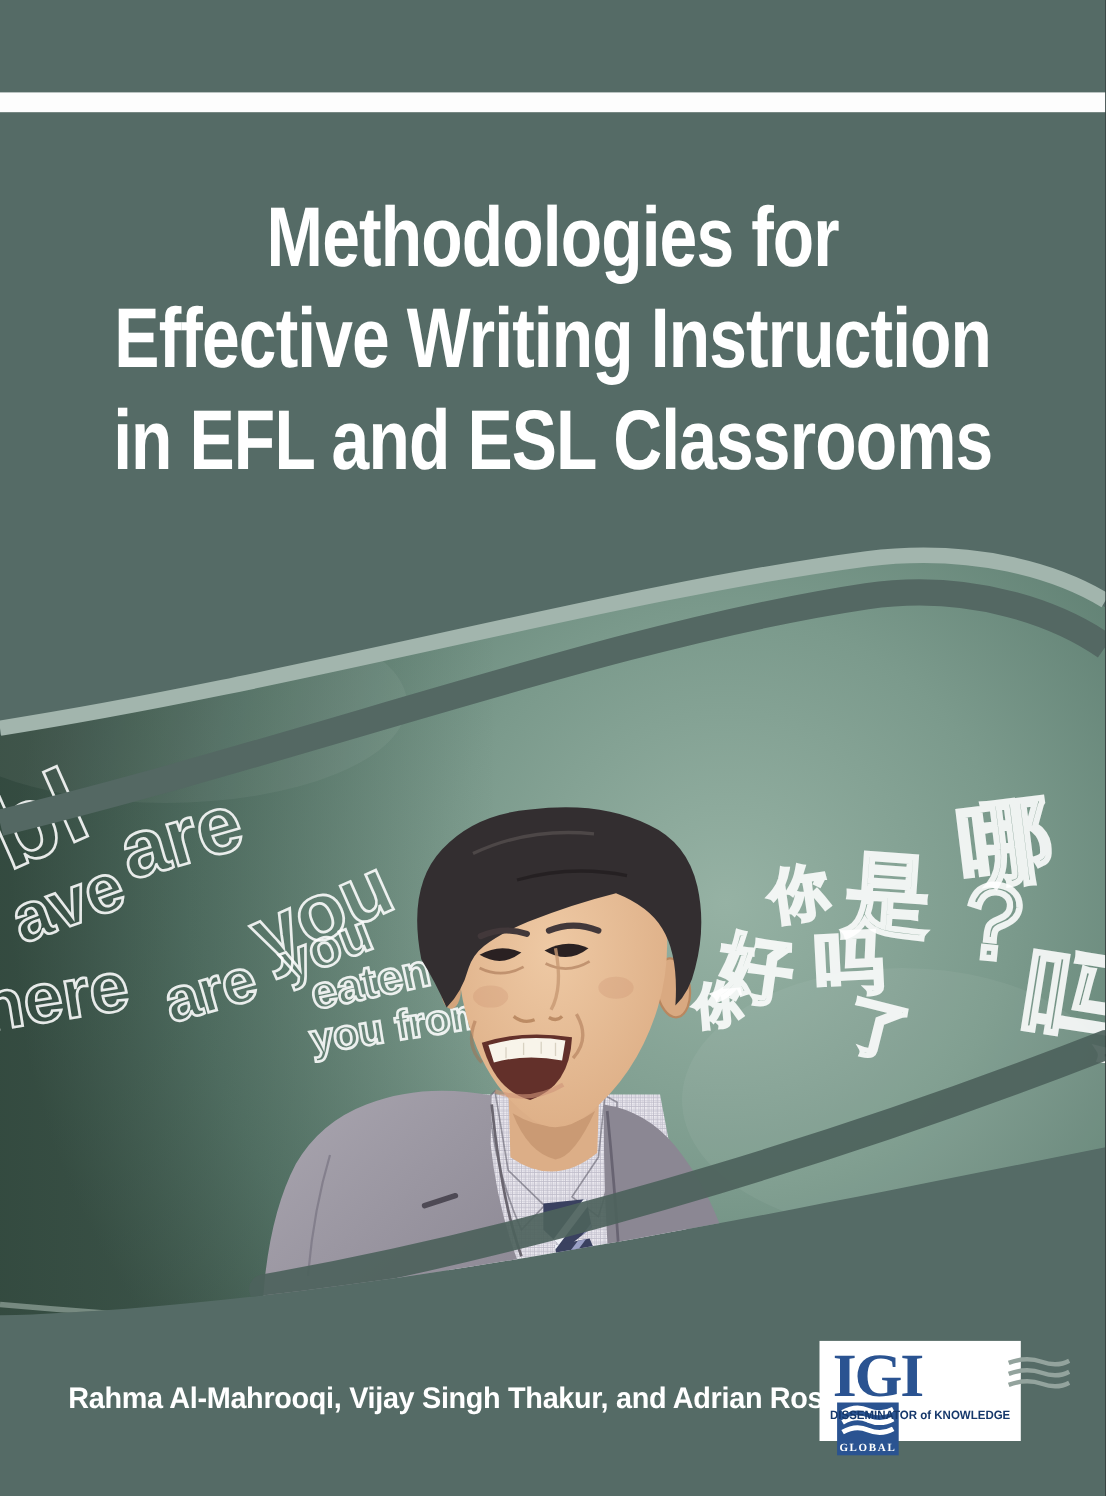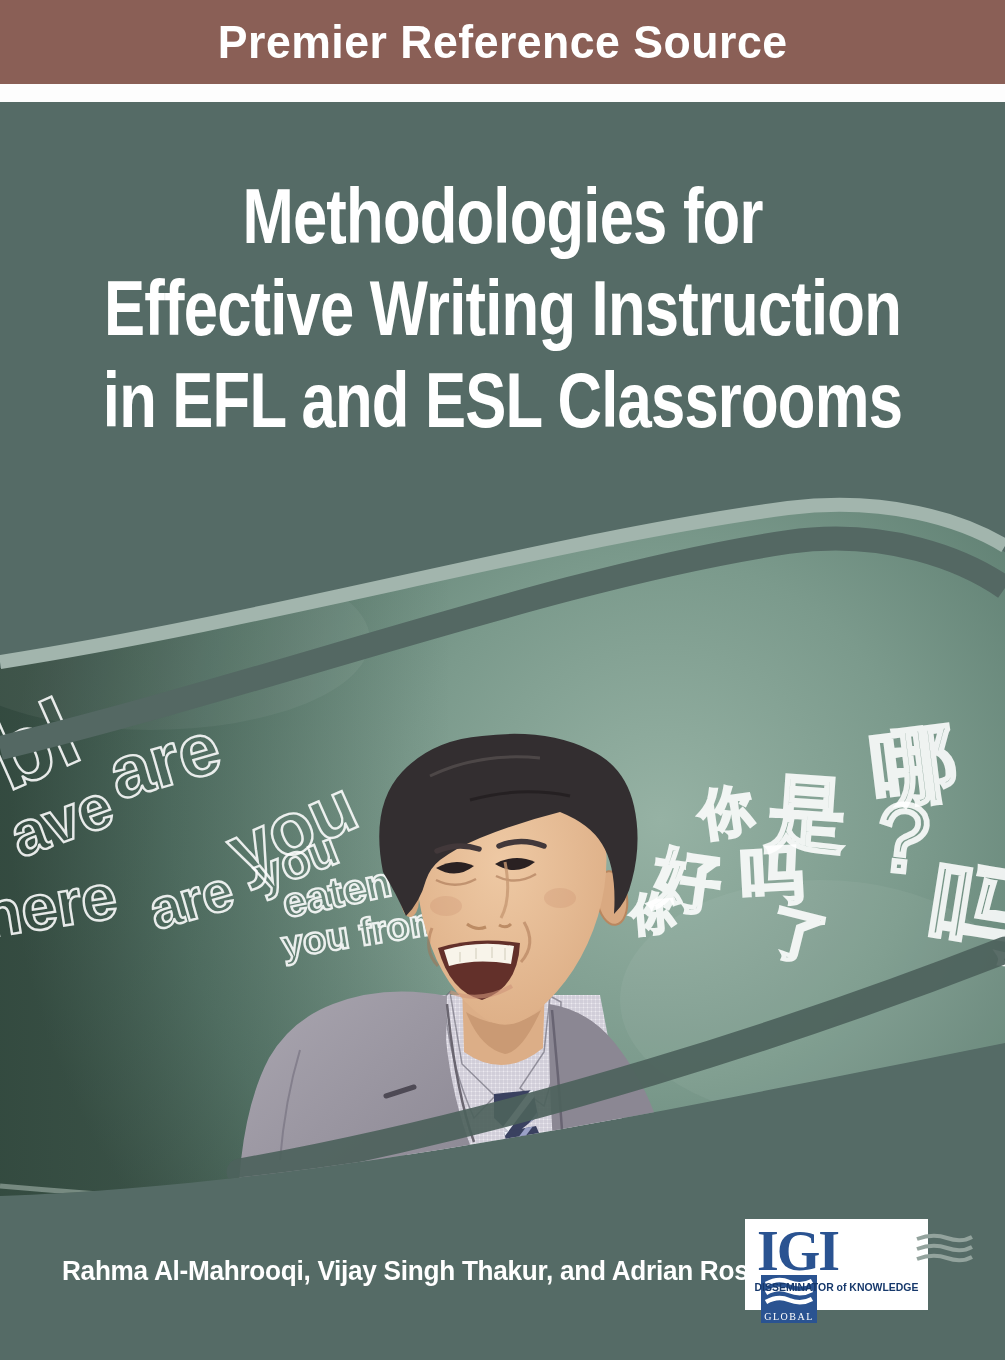--- a/index.html
+++ b/index.html
@@ -33,21 +33,21 @@
   }
   .logo-row{position:absolute;left:12px;top:8px;display:flex;align-items:flex-start;flex-direction:column;}
   .igi-wordmark{
     font-family:"Liberation Serif",serif;font-weight:bold;color:#2a5391;
     font-size:56px;line-height:48px;letter-spacing:-2px;
   }
   .igi-square{position:relative;width:56px;height:48px;background:#2a5391;margin-left:4px;}
   .igi-square svg{position:absolute;left:0;top:0;}
   .global-label{
     position:absolute;left:0;bottom:1px;width:100%;text-align:center;color:#fff;
-    font-weight:normal;font-size:10px;letter-spacing:1.5px;font-family:"Liberation Serif",serif;
+    font-weight:bold;font-size:10px;letter-spacing:1.5px;font-family:"Liberation Serif",serif;
   }
   .logo-tagline{
     position:absolute;left:0;top:62px;width:100%;text-align:center;color:#16386b;
     font-weight:bold;font-size:11px;transform:scaleX(.95);white-space:nowrap;
   }
   .logo-side-waves{position:absolute;left:170px;top:12px;}
   .chalk{
     fill:none;stroke:#ffffff;stroke-opacity:.88;stroke-width:2.4;
     font-family:"Liberation Sans",sans-serif;font-weight:bold;
   }
@@ -200,23 +200,20 @@
       <path d="M240,1172 C520,1122 800,1030 1005,950" fill="none" stroke="#4d625c" stroke-width="27" stroke-linecap="round" opacity="0.92"></path>
 
       <path d="M0,1186 C150,1199 300,1208 432,1212" fill="none" stroke="#b7c7c0" stroke-width="5" opacity="0.5"></path>
     </g>
 
     <path d="M0,0 H1005 V552 C962,526 886,502 788,514 C560,544 280,624 0,668 Z" fill="#556b66"></path>
 
     <path d="M0,662 C280,618 560,538 788,508 C886,496 962,520 1005,546" fill="none" stroke="#a2b5ad" stroke-width="14"></path>
   </svg>
 
-  <header class="banner">
-    <span class="banner-label">Premier Reference Source</span>
-  </header>
   <div class="white-strip"></div>
 
   <div class="title">
     <span class="title-line">Methodologies for</span>
     <span class="title-line">Effective Writing Instruction</span>
     <span class="title-line">in EFL and ESL Classrooms</span>
   </div>
 
   <div class="authors">Rahma Al-Mahrooqi, Vijay Singh Thakur, and Adrian Roscoe</div>
 

